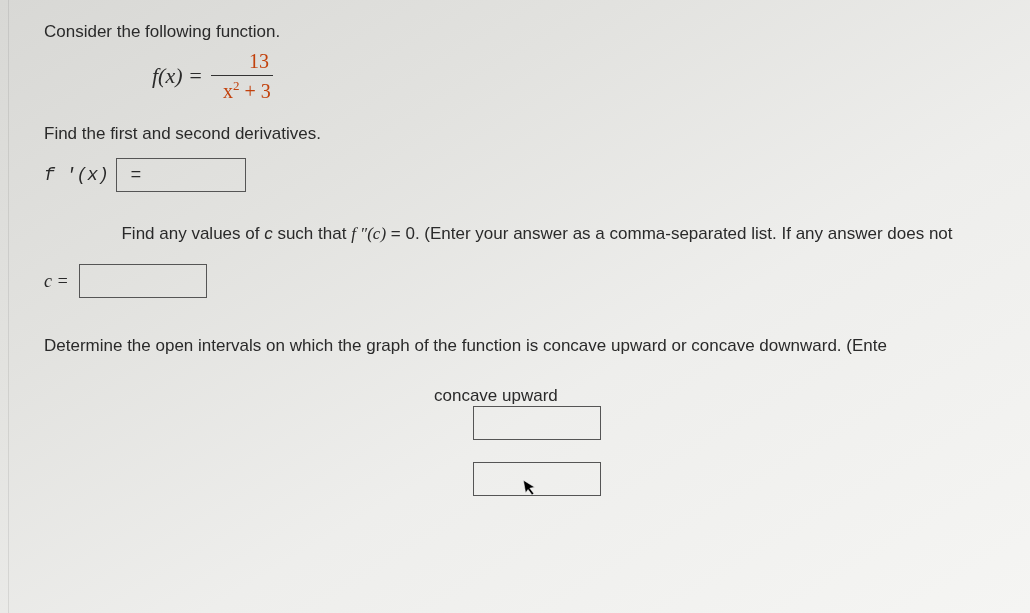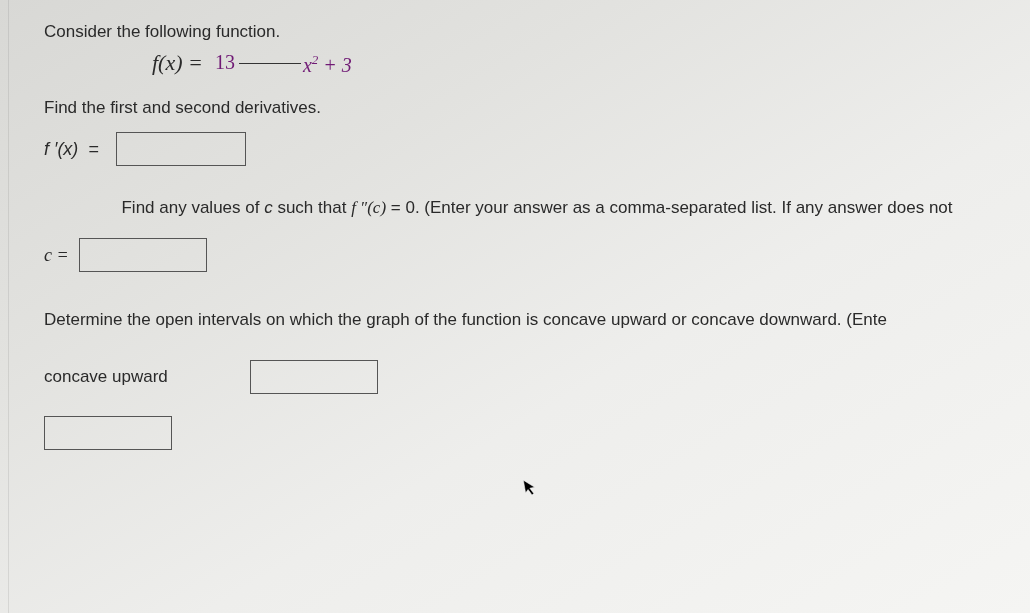--- a/index.html
+++ b/index.html
@@ -37,56 +37,55 @@
       display: flex;
       align-items: center;
     }
     .fx-label {
       font-size: 22px;
       font-style: italic;
       margin-right: 8px;
     }
     .fraction {
       display: inline-flex;
-      flex-direction: row;
-      align-items: center;
-      color: #701a75;
+      flex-direction: column;
+      align-items: flex-end;
+      color: #c2410c;
       font-family: "Times New Roman", serif;
     }
     .numerator {
       font-size: 20px;
       padding: 0 4px 2px 4px;
     }
     .frac-line {
       width: 62px;
       height: 1px;
       background: #333;
     }
     .denominator {
       font-size: 20px;
       padding: 2px 2px 0 2px;
       white-space: nowrap;
-      font-style: italic;
     }
     .denominator sup {
       font-size: 13px;
       vertical-align: super;
     }
     .find-line {
     }
     .deriv-row {
       display: flex;
       align-items: center;
       margin-bottom: 30px;
       margin-left: 0px;
     }
     .deriv-label {
       font-size: 18px;
       font-style: italic;
-      font-family: Liberation Sans, sans-serif;
+      font-family: Liberation Mono, monospace;
       width: 72px;
       text-align: left;
       white-space: nowrap;
     }
     .input-box {
       border: 1px solid #555;
       background: transparent;
       height: 34px;
     }
     .box-wide {
@@ -118,20 +117,21 @@
       font-family: "Times New Roman", serif;
     }
     .determine {
       margin-bottom: 28px;
       font-size: 17px;
     }
     .concave-row {
       display: flex;
       align-items: center;
       margin-bottom: 22px;
+      flex-direction: column;
     }
     .concave-label {
       width: 206px;
       font-size: 17px;
     }
     .cursor {
       position: absolute;
       left: 524px;
       top: 478px;
       font-size: 16px;

